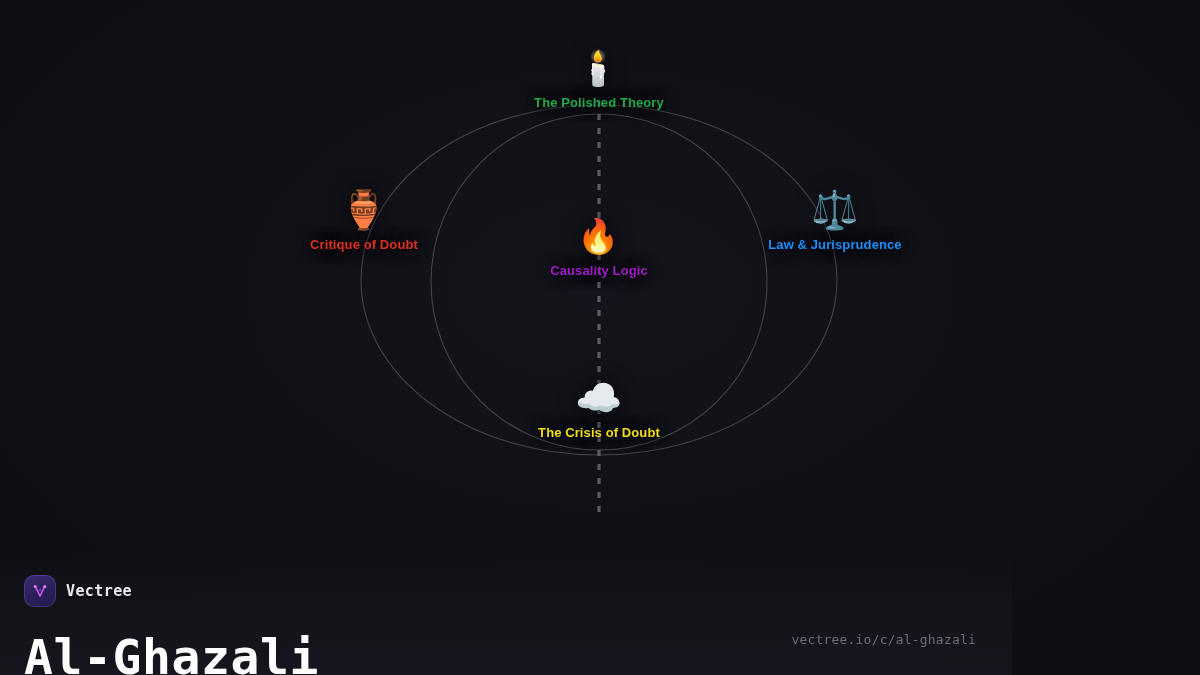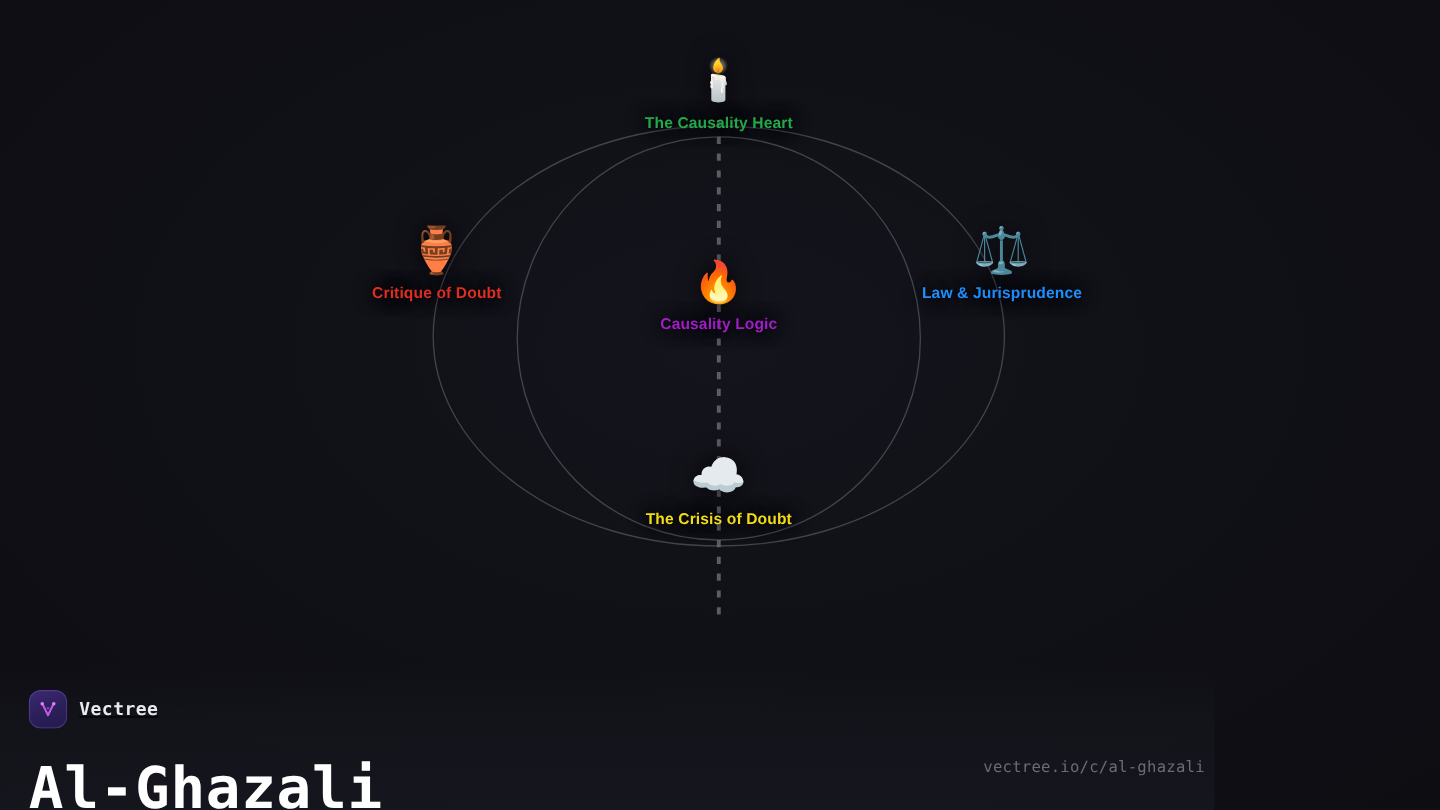--- a/index.html
+++ b/index.html
@@ -87,21 +87,21 @@
     margin-top:24px;
     font-family:"DejaVu Sans Mono","Liberation Mono",monospace;
     font-size:48px;
     font-weight:bold;
     color:#ffffff;
     letter-spacing:.6px;
     line-height:1.1;
   }
   #url {
     position:absolute;
-    right:8px; bottom:28px;
+    right:36px; bottom:28px;
     font-family:"DejaVu Sans Mono","Liberation Mono",monospace;
     font-size:13px;
     color:#6b6b7a;
     letter-spacing:.2px;
   }
 </style>
 </head>
 <body>
 
 <div id="stage">
@@ -110,21 +110,21 @@
 
     <ellipse cx="599" cy="280" rx="238" ry="175" fill="none" stroke="#9a9aa2" stroke-opacity="0.36" stroke-width="1.1"></ellipse>
 
     <circle cx="599" cy="282" r="168" fill="none" stroke="#8a8a92" stroke-opacity="0.42" stroke-width="1.1"></circle>
 
     <line x1="599" y1="100" x2="599" y2="520" stroke="#6a6a72" stroke-opacity="0.85" stroke-width="3.2" stroke-dasharray="6 8" stroke-linecap="butt"></line>
   </svg>
 
   <div class="node n-top" style="left:599px; top:78px;">
     <div class="glyph">🕯️</div>
-    <div class="label" style="color: rgb(34, 169, 74);">The Causality Heart</div>
+    <div class="label" style="color: rgb(34, 169, 74);">The Polished Theory</div>
   </div>
 
   <div class="node n-left" style="left:364px; top:220px;">
     <div class="glyph big">🏺</div>
     <div class="label" style="color: rgb(224, 46, 33);">Critique of Doubt</div>
   </div>
 
   <div class="node n-center" style="left:599px; top:246px;">
     <div class="glyph">🔥</div>
     <div class="label" style="color: rgb(162, 28, 201);">Causality Logic</div>

